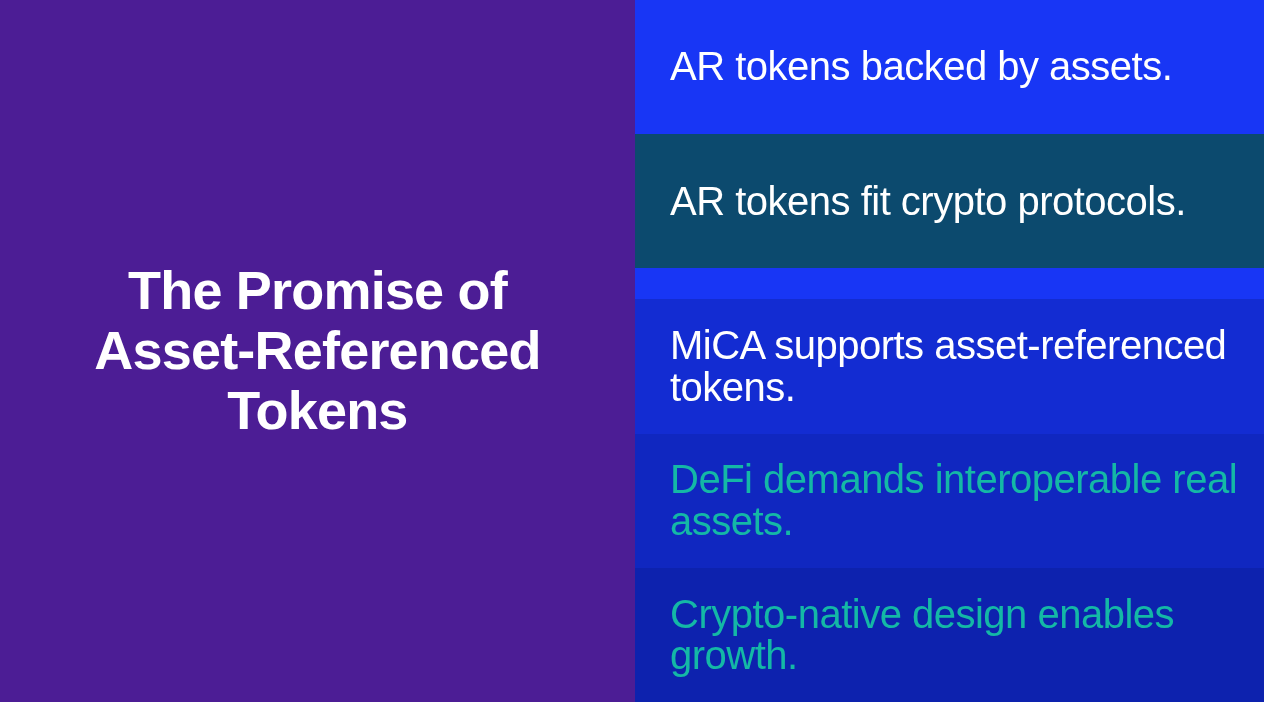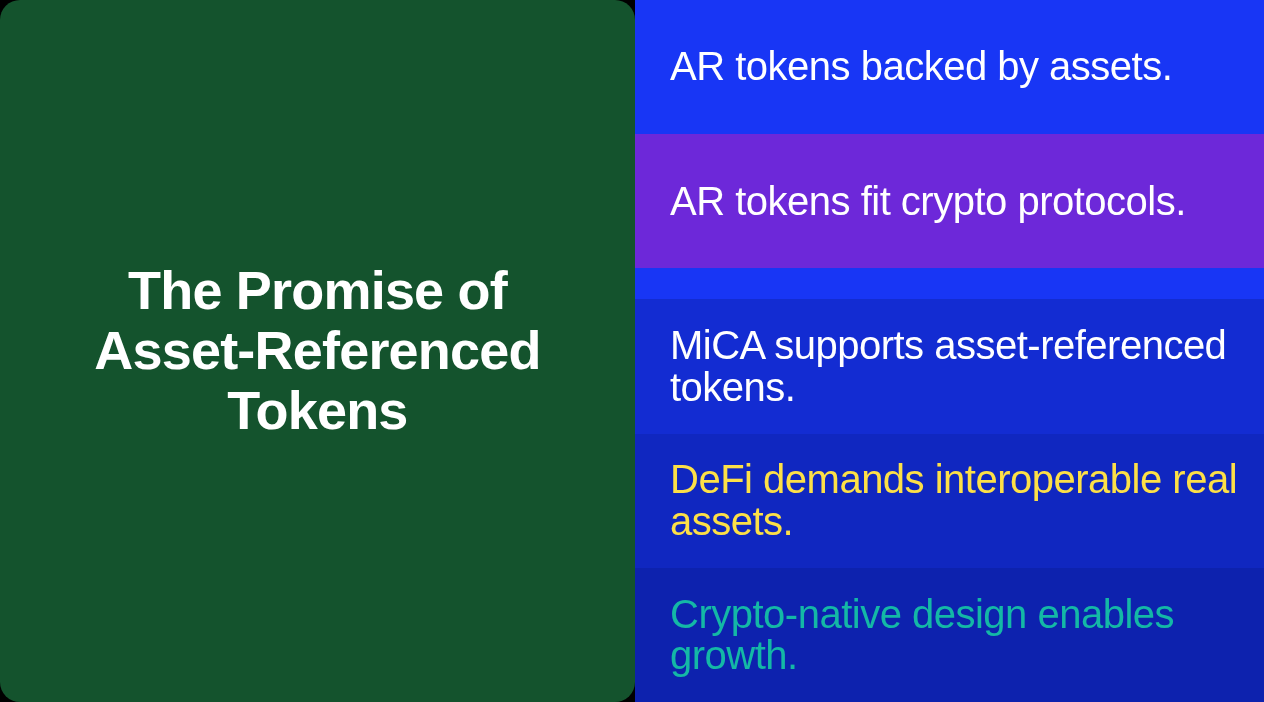--- a/index.html
+++ b/index.html
@@ -76,42 +76,42 @@
     line-height: 1.035;
     letter-spacing: -0.5px;
     margin: 0;
   }
 </style>
 </head>
 <body>
 
 <div class="slide">
 
-  <section class="title-panel" style="background: #14532d; border-radius: 20px;">
+  <section class="title-panel" style="background: #4c1d95;">
     <h1 class="title-text" style="color: rgb(255, 255, 255);">The Promise of
 Asset-Referenced
 Tokens</h1>
   </section>
 
   <section class="points-panel">
 
     <div class="point-row" style="background: rgb(24, 54, 245);">
       <p class="point-text" style="color: rgb(255, 255, 255);">AR tokens backed by assets.</p>
     </div>
 
-    <div class="point-row" style="background: #6d28d9; text-align: center;">
+    <div class="point-row" style="background: #0c4a6e; text-align: center;">
       <p class="point-text" style="color: rgb(255, 255, 255);">AR tokens fit crypto protocols.</p>
     </div>
 
     <div class="point-row" style="background: rgb(19, 44, 210); margin-top: 31px;">
       <p class="point-text" style="color: rgb(255, 255, 255);">MiCA supports asset-referenced tokens.</p>
     </div>
 
     <div class="point-row" style="background: rgb(16, 39, 192);">
-      <p class="point-text" style="color: #fde047;">DeFi demands interoperable real assets.</p>
+      <p class="point-text" style="color: #14b8a6;">DeFi demands interoperable real assets.</p>
     </div>
 
     <div class="point-row" style="background: rgb(13, 34, 174);">
       <p class="point-text" style="color: #14b8a6;">Crypto-native design enables growth.</p>
     </div>
 
   </section>
 
 </div>
 

